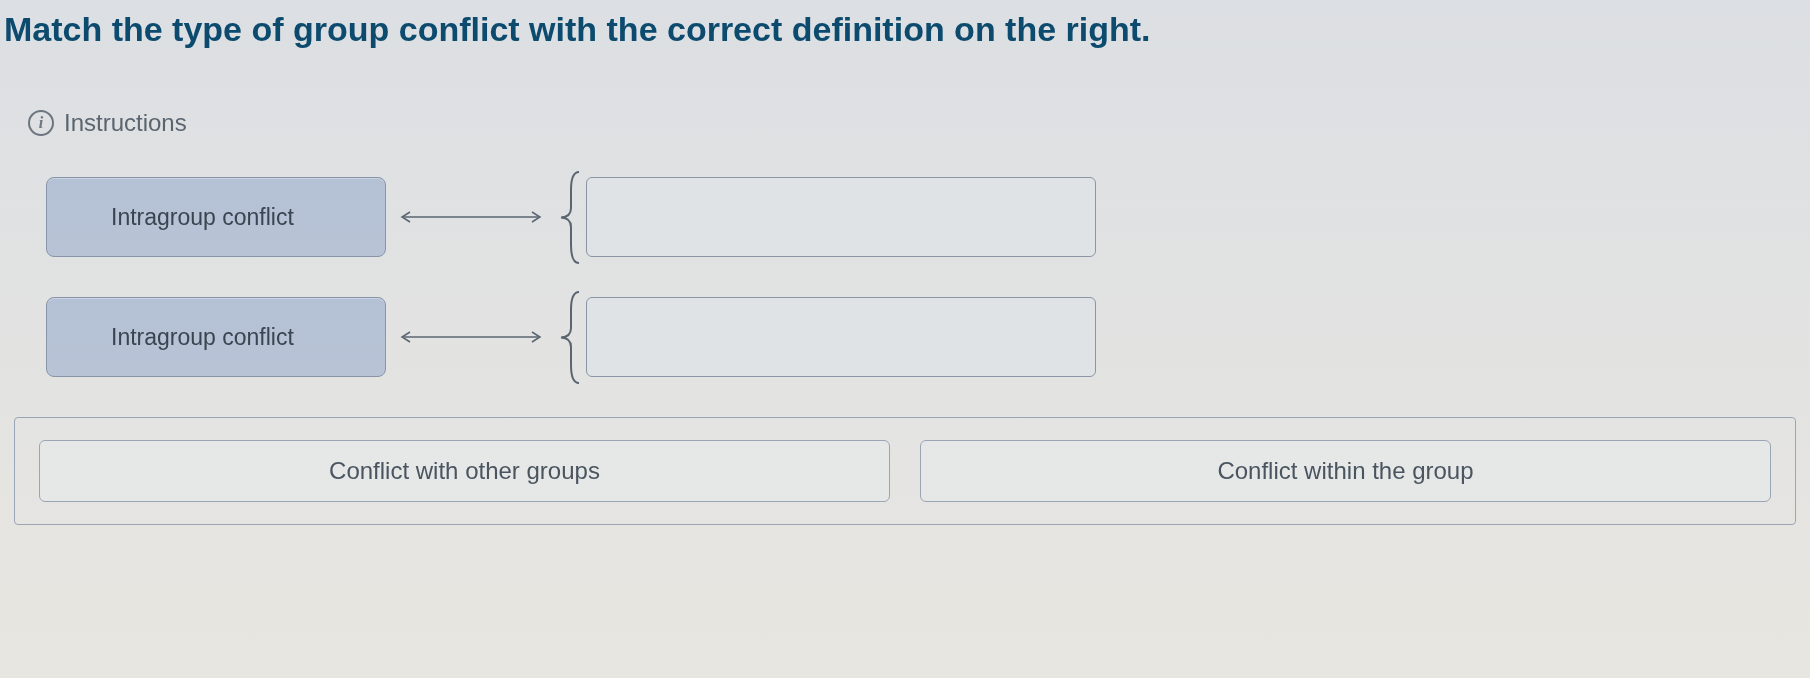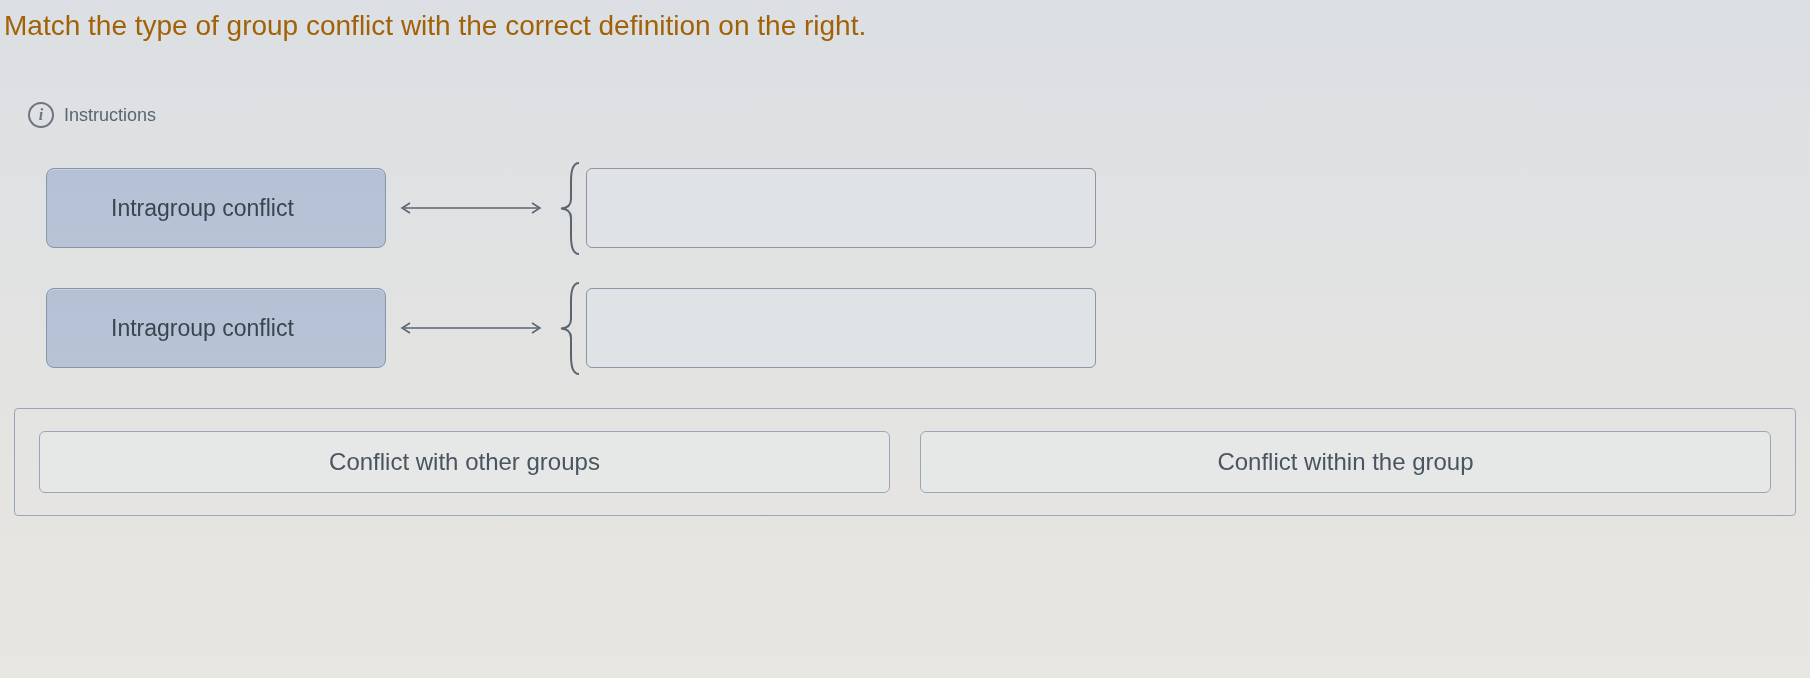--- a/index.html
+++ b/index.html
@@ -10,24 +10,24 @@
     body {
       font-family: Arial, Helvetica, sans-serif;
       background: linear-gradient(to bottom, #dcdfe3 0%, #e8e6e0 100%);
       width: 1810px;
       height: 678px;
       padding: 0;
       color: #3a4550;
       overflow: hidden;
     }
     .prompt {
-      font-size: 28px;
-      color: #a16207;
+      font-size: 34px;
+      color: #0c4a6e;
       padding: 10px 10px 0 4px;
-      font-weight: 400;
+      font-weight: 700;
     }
     .instructions-row {
       display: flex;
       align-items: center;
       gap: 10px;
       padding: 60px 0 30px 28px;
     }
     .info-icon-circle {
       width: 26px;
       height: 26px;
@@ -36,21 +36,21 @@
       display: flex;
       align-items: center;
       justify-content: center;
       font-family: Georgia, serif;
       font-style: italic;
       font-weight: bold;
       font-size: 16px;
       color: #6b7680;
     }
     .instructions-label {
-      font-size: 18px;
+      font-size: 24px;
       color: #5a6570;
     }
     .match-area {
       padding: 10px 0 0 14px;
       margin-left: 32px;
     }
     .match-row {
       display: flex;
       align-items: center;
       height: 80px;

